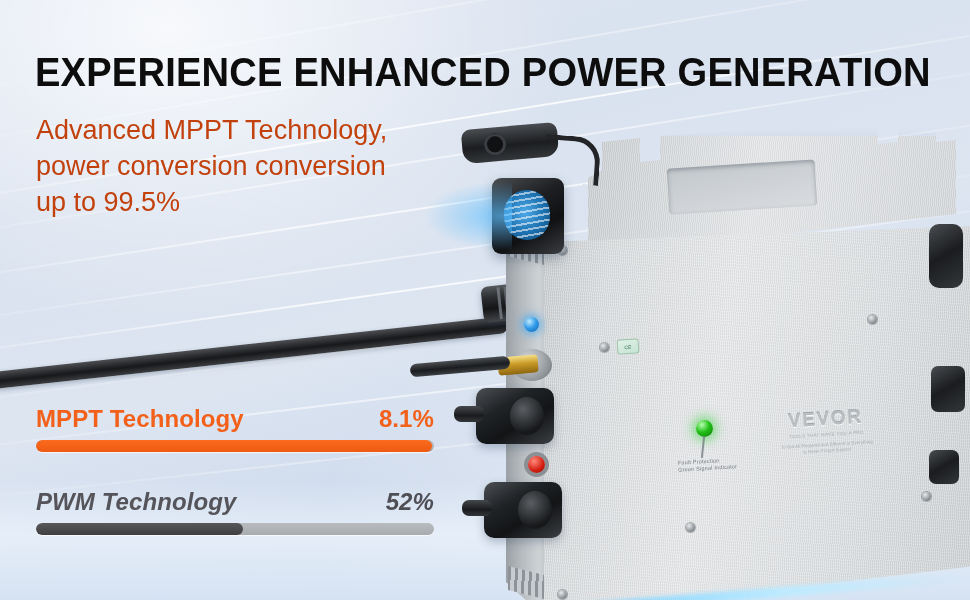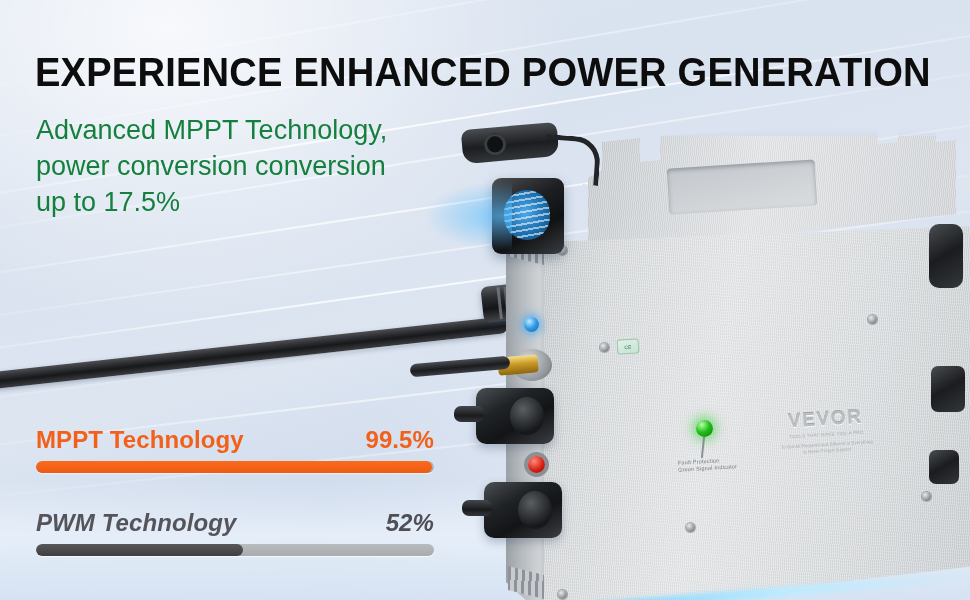--- a/index.html
+++ b/index.html
@@ -56,27 +56,27 @@
     font-size:41px; line-height:48px;
     font-weight:bold; letter-spacing:.2px;
     color:#0d0d0d;
     transform:scaleX(.93); transform-origin:left center;
     white-space:nowrap;
     font-stretch:condensed;
   }
   .subhead {
     position:absolute; left:36px; top:112px;
     font-size:27px; line-height:36px;
-    color:#15803d; font-weight:normal;
+    color:#c2410c; font-weight:normal;
   }
   .subhead div { white-space:nowrap; }
 
   
   .bars { position:absolute; left:36px; top:405px; width:398px; }
-  .row { position:relative;margin-top:21px; }
+  .row { position:relative; }
   .row + .row { margin-top:36px; }
   .row-head {
     display:flex; justify-content:space-between; align-items:baseline;
     font-size:24px; font-weight:bold; letter-spacing:.1px;
   }
   .row-mppt .row-head { color:#f2601a; }
   .row-pwm  .row-head { color:#58585c;font-style:italic; }
   .row-pwm .row-label { color:#54545a; }
   .row-pwm .row-value { color:#4e4e54; }
 
@@ -426,29 +426,29 @@
 
     <div class="edge-glow"></div>
     <div class="reflection"></div>
   </div>
 
   <div class="headline">EXPERIENCE ENHANCED POWER GENERATION</div>
 
   <div class="subhead">
     <div>Advanced MPPT Technology,</div>
     <div>power conversion conversion</div>
-    <div>up to 17.5%</div>
+    <div>up to 99.5%</div>
   </div>
 
   <div class="bars">
 
     <div class="row row-mppt">
       <div class="row-head">
         <span class="row-label">MPPT Technology</span>
-        <span class="row-value">99.5%</span>
+        <span class="row-value">8.1%</span>
       </div>
       <div class="track">
         <div class="fill fill-orange" style="width: 99.5%;"></div>
       </div>
     </div>
 
     <div class="row row-pwm">
       <div class="row-head">
         <span class="row-label">PWM Technology</span>
         <span class="row-value">52%</span>

